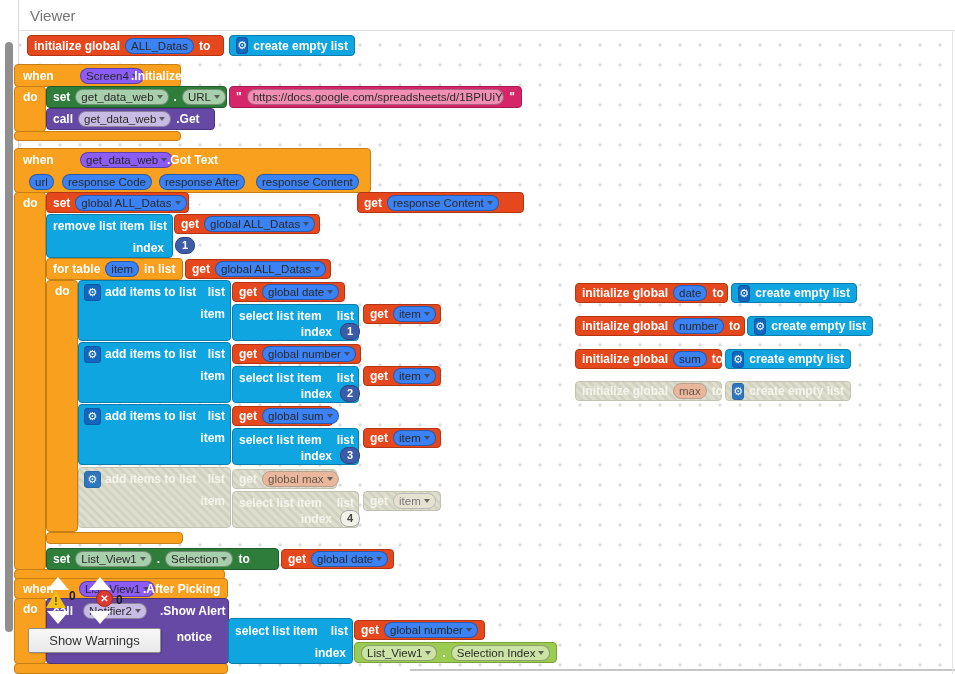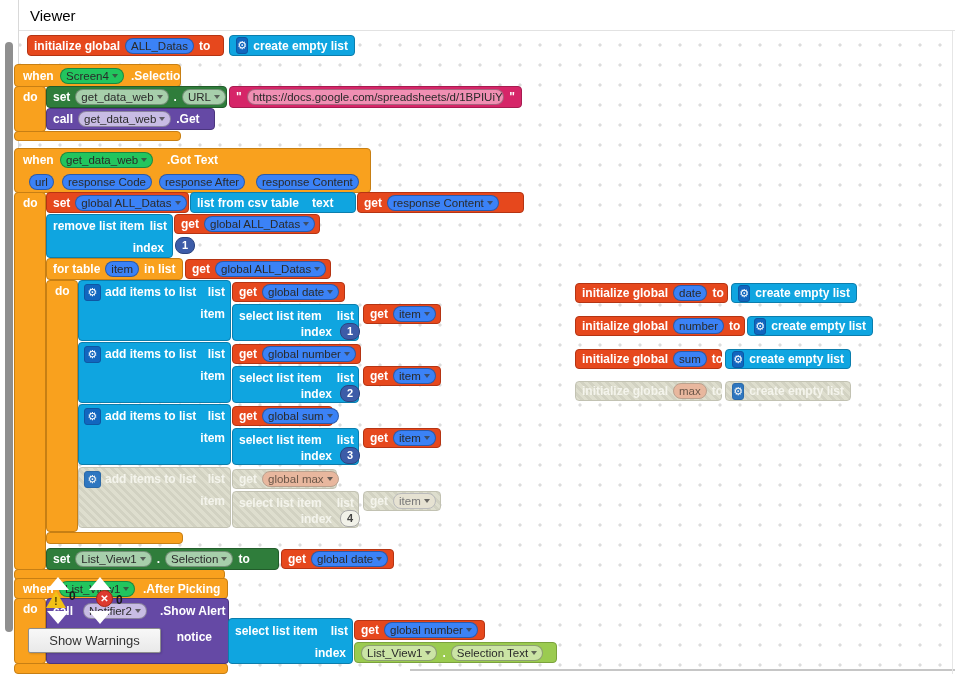--- a/index.html
+++ b/index.html
@@ -2,21 +2,21 @@
 <html><head>
 <meta charset="utf-8">
 <style>
   html,body{margin:0;padding:0;}
   body{
     width:955px;height:674px;position:relative;overflow:hidden;background:#fff;
     font-family:"Liberation Sans",sans-serif;
   }
   .abs{position:absolute;}
   
-  .topbar-title{position:absolute;left:30px;top:7px;font-size:15px;color:#000000;}
+  .topbar-title{position:absolute;left:30px;top:7px;font-size:15px;color:#737373;}
   .top-divider{position:absolute;left:19px;top:30px;width:936px;height:1px;background:#E2E2E2;}
   .v-divider{position:absolute;left:18px;top:0;width:1px;height:674px;background:#D9D9D9;}
   .r-divider{position:absolute;left:952px;top:31px;width:1px;height:643px;background:#E6E6E6;}
   .vscroll-thumb{position:absolute;left:5px;top:42px;width:8px;height:590px;background:#8F8F8F;border-radius:4px;}
   .hscroll-thumb{position:absolute;left:410px;top:669px;width:545px;height:2px;background:#C6C6C6;}
   .workspace{
     position:absolute;left:19px;top:31px;width:933px;height:643px;
     background-image:radial-gradient(circle,#DCDCDC 1.3px,transparent 1.9px);
     background-size:20px 20px;background-position:11px 4px;
   }
@@ -33,21 +33,21 @@
   .b-set{background:#2F7D3B;border:1px solid #225C2B;}
   .b-get{background:#9BCB50;border:1px solid #7BA23C;}
   .b-call{background:#6549A5;border:1px solid #4B357E;}
   .b-str{background:#D62568;border:1px solid #A61C50;}
   .b-dis{background:repeating-linear-gradient(45deg,#DEDECE 0 3px,#D2D2C2 3px 6px);border:1px solid #C2C2B2;color:#F4F4EC;}
   .chip{
     display:inline-flex;align-items:center;gap:3px;padding:0 5px;border-radius:10px;
     font-weight:normal;color:#2A2A2A;font-size:11.5px;line-height:14px;border:1px solid rgba(0,0,0,.3);
     background:#F1A081;
   }
-  .c-ev{background:#22c55e;}
+  .c-ev{background:#8b5cf6;margin-left:20px;}
   .c-var{background:#3b82f6;}
   .c-set{background:#A7CFAB;}
   .c-call{background:#C8BCE4;}
   .c-get{background:#CBE4A5;}
   .c-str{background:#F08FB3;max-width:262px;overflow:hidden;}
   .c-dis{background:#E8B79E;color:#6B5648;border-color:#BBA18E;}
   .c-disp{background:#E6E2D2;color:#777;border-color:#BBB;}
   .dd{width:0;height:0;border-left:3.5px solid transparent;border-right:3.5px solid transparent;border-top:4px solid rgba(60,60,60,.75);display:inline-block;}
   .num{
     display:inline-block;background:#3D5CA8;border:1px solid #2C4480;color:#fff;border-radius:8px;
@@ -91,21 +91,21 @@
     <span class="gear">⚙</span>
     <span>create empty list</span>
   </div>
 
   <div class="blk b-ev multi" style="left:-5px;top:33px;width:167px;height:23px">
     <span style="left:8px;top:4px">when</span>
     <span class="chip c-ev" style="left:45px;top:3px">
         <span>Screen4</span>
         <i class="dd"></i>
       </span>
-    <span style="left:116px;top:4px">.Selection</span>
+    <span style="left:116px;top:4px">.Initialize</span>
   </div>
   <div class="blk b-ev multi" style="left:-5px;top:55px;width:32px;height:46px">
     <span style="left:8px;top:3px">do</span>
   </div>
   <div class="blk b-ev" style="left:-5px;top:100px;width:167px;height:10px"></div>
   <div class="blk b-set" style="left:27px;top:55px;width:181px;height:22px">
     <span>set</span>
     <span class="chip c-set">
         <span>get_data_web</span>
         <i class="dd"></i>
@@ -159,24 +159,20 @@
   <div class="blk b-ev" style="left:-5px;top:538px;width:211px;height:11px"></div>
 
   <div class="blk b-var" style="left:27px;top:161px;width:143px;height:21px">
     <span>set</span>
     <span class="chip c-var">
         <span>global ALL_Datas</span>
         <i class="dd"></i>
       </span>
     <span>to</span>
   </div>
-  <div class="blk b-list" style="left:171px;top:161px;width:166px;height:21px">
-    <span>list from csv table</span>
-    <span style="margin-left:8px">text</span>
-  </div>
   <div class="blk b-var" style="left:338px;top:161px;width:167px;height:21px">
     <span>get</span>
     <span class="chip c-var">
         <span>response Content</span>
         <i class="dd"></i>
       </span>
   </div>
 
   <div class="blk b-list multi" style="left:27px;top:183px;width:127px;height:44px">
     <span style="left:6px;top:4px">remove list item</span>
@@ -373,21 +369,21 @@
         <i class="dd"></i>
       </span>
   </div>
   <div class="blk b-get" style="left:335px;top:611px;width:203px;height:21px">
     <span class="chip c-get">
         <span>List_View1</span>
         <i class="dd"></i>
       </span>
     <span>.</span>
     <span class="chip c-get">
-        <span>Selection Text</span>
+        <span>Selection Index</span>
         <i class="dd"></i>
       </span>
   </div>
 
   <div class="blk b-var" style="left:556px;top:252px;width:153px;height:20px">
     <span>initialize global</span>
     <span class="chip c-var">
         <span>date</span>
       </span>
     <span>to</span>

